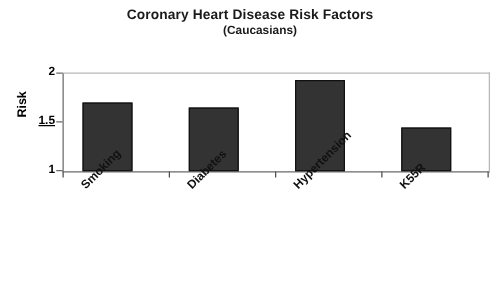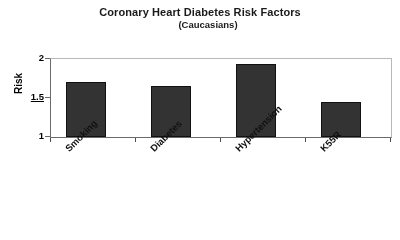--- a/index.html
+++ b/index.html
@@ -122,21 +122,21 @@
     transform: rotate(-45deg);
     transform-origin: left top;
   }
 </style>
 </head>
 <body>
 
 <div id="chart-root">
 
   <div class="title-block">
-    <div class="chart-title">Coronary Heart Diabetes Risk Factors</div>
+    <div class="chart-title">Coronary Heart Disease Risk Factors</div>
     <div class="chart-subtitle">(Caucasians)</div>
   </div>
 
   <div class="y-axis-title">Risk</div>
 
   <div id="y-ticks">
       <div class="y-tick" style="top: 131px;">1</div>
       <div class="y-tick-mark" style="top: 136px; background: rgb(107, 107, 107);"></div>
       <div class="y-tick" style="top: 92px; text-decoration: underline;">1.5</div>
       <div class="y-tick-mark" style="top: 97px; background: rgb(107, 107, 107);"></div>

